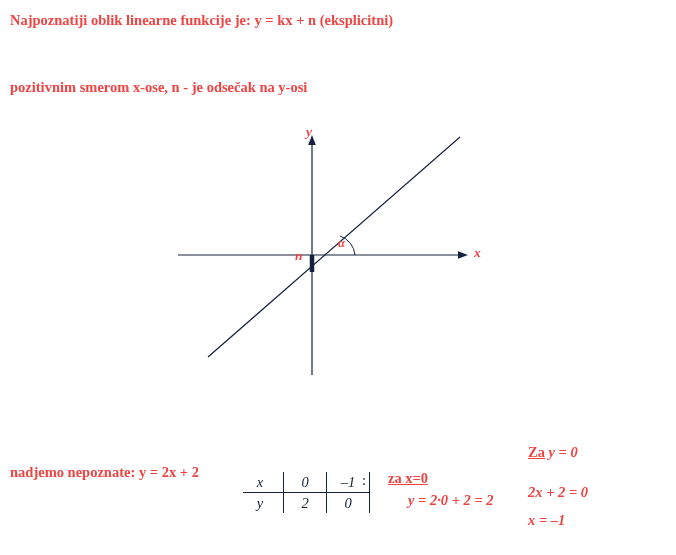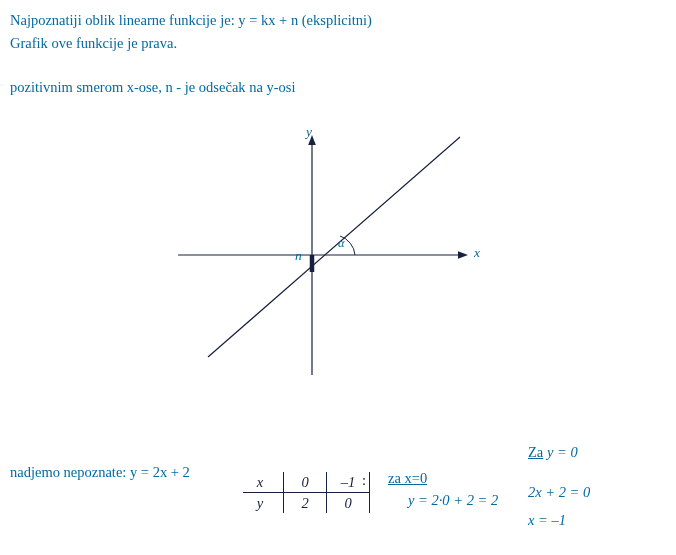--- a/index.html
+++ b/index.html
@@ -18,21 +18,22 @@
   .page {
     position: relative;
     width: 676px;
     height: 555px;
   }
   .txt {
     position: absolute;
     font-size: 14.5px;
     line-height: 17px;
     white-space: nowrap;
-    color: #0369a1;
+    color: #ef4444;
+    font-weight: bold;
   }
   .it { font-style: italic; }
 
   
   #l1 { left: 10px; top: 12px; }
   #l2 { left: 10px; top: 35px; }
   #l3 { left: 10px; top: 57px; }
   #l4 { left: 10px; top: 79px; }
 
   
@@ -91,21 +92,20 @@
   
   #z1 { left: 388px; top: 470px; }
   #z2 { left: 388px; top: 492px; margin-left: 20px; }
 </style>
 </head>
 <body>
 
 <div class="page">
 
   <div class="txt" id="l1">Najpoznatiji oblik linearne funkcije je:  y = kx + n  (eksplicitni)</div>
-  <div class="txt" id="l2">Grafik ove funkcije je prava.</div>
   <div class="txt" id="l4">pozitivnim smerom x-ose,  n - je odsečak na y-osi</div>
 
   <div class="graph">
     <svg width="420" height="260" viewBox="0 0 420 260">
 
       <line x1="182" y1="18" x2="182" y2="250" stroke="#16213e" stroke-width="1.2"></line>
       <polygon points="182,10 178.2,20 185.8,20" fill="#16213e"></polygon>
 
       <line x1="48" y1="130" x2="330" y2="130" stroke="#16213e" stroke-width="1.2"></line>
       <polygon points="338,130 328,126.2 328,133.8" fill="#16213e"></polygon>

